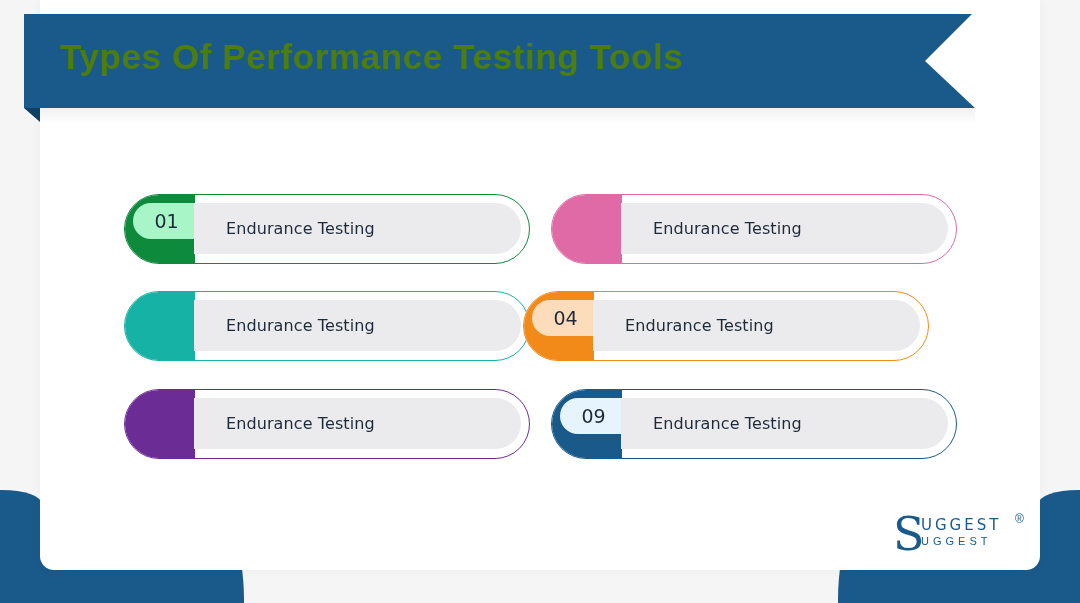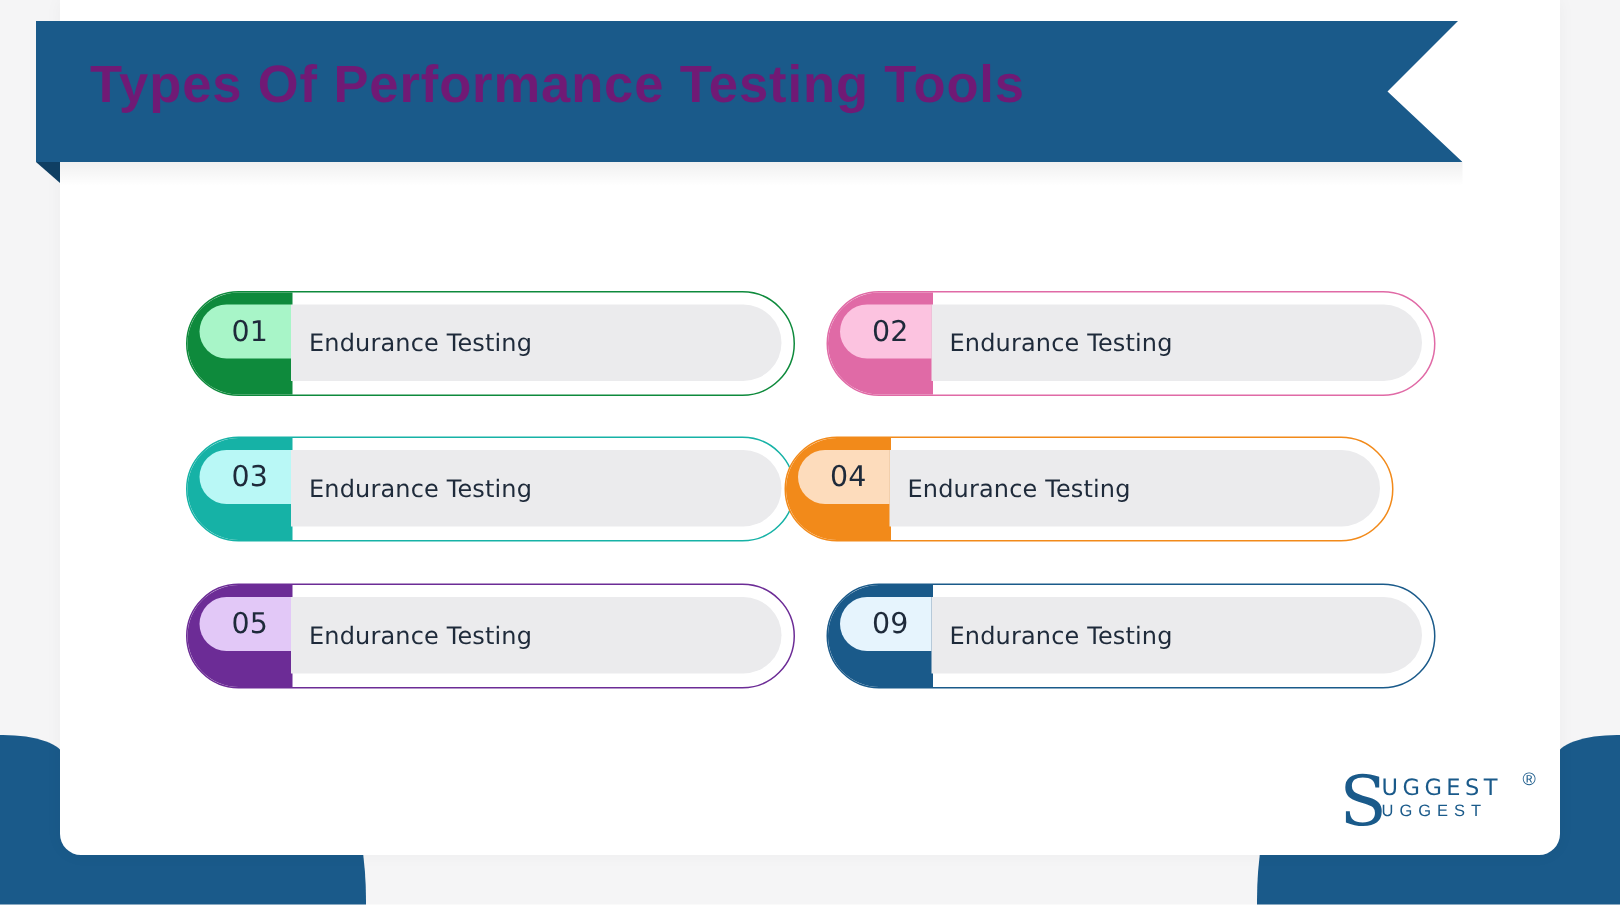--- a/index.html
+++ b/index.html
@@ -54,21 +54,21 @@
     clip-path: polygon(0 0, 100% 0, 100% 100%);
   }
   .ribbon-shadow {
     position: absolute;
     left: 40px; top: 108px; width: 935px; height: 16px;
     background: linear-gradient(to bottom, rgba(0,0,0,0.06), rgba(0,0,0,0));
   }
   .title {
     position: absolute;
     left: 60px; top: 34px;
-    color: #701a75;
+    color: #4d7c0f;
     font-family: "Liberation Sans", "DejaVu Sans", sans-serif;
     font-weight: bold;
     font-size: 35px;
     letter-spacing: 0.6px;
     line-height: 46px;
     white-space: nowrap;
   }
   .pill {
     position: absolute;
     width: 406px; height: 70px;
@@ -99,21 +99,21 @@
     padding-left: 6px;
   }
   .pill .label-box {
     position: absolute;
     left: 69px; top: 8px;
     width: 327px; height: 51px;
     background: #ebebed;
     border-top-right-radius: 26px;
     border-bottom-right-radius: 26px;
     display: flex; align-items: center;
-    padding-left: 12px;
+    padding-left: 32px;
     color: #1e2a3a;
     font-family: "DejaVu Sans", sans-serif;
     font-size: 16px;
     letter-spacing: 0.1px;
   }
   .logo {
     position: absolute;
     left: 893px; top: 512px;
     width: 140px; height: 48px;
     color: #1a5a8a;
@@ -153,38 +153,35 @@
 <div class="ribbon-fold"></div>
 <div class="title">Types Of Performance Testing Tools</div>
 
 <div class="pill" style="left:124px; top:194px; --accent:#0e8a3c; --tint:#a8f5c8;">
   <div class="cap"></div>
   <div class="num-box">01</div>
   <div class="label-box">Endurance Testing</div>
 </div>
 <div class="pill" style="left:551px; top:194px; --accent:#e06aa6; --tint:#fcc3e0;">
   <div class="cap"></div>
-  <div class="num-box">02</div>
   <div class="label-box">Endurance Testing</div>
 </div>
 
 <div class="pill" style="left:124px; top:291px; --accent:#16b2a6; --tint:#b9f8f6;">
   <div class="cap"></div>
-  <div class="num-box">03</div>
   <div class="label-box">Endurance Testing</div>
 </div>
 <div class="pill" style="left:523px; top:291px; --accent:#f28a1a; --tint:#fddcbc;">
   <div class="cap"></div>
   <div class="num-box">04</div>
   <div class="label-box">Endurance Testing</div>
 </div>
 
 <div class="pill" style="left:124px; top:389px; --accent:#6c2c96; --tint:#e2c8f7;">
   <div class="cap"></div>
-  <div class="num-box">05</div>
   <div class="label-box">Endurance Testing</div>
 </div>
 <div class="pill" style="left:551px; top:389px; --accent:#1a5a8a; --tint:#e6f4fd;">
   <div class="cap"></div>
   <div class="num-box">09</div>
   <div class="label-box">Endurance Testing</div>
 </div>
 
 <div class="logo">
   <span class="big-s">S</span>

